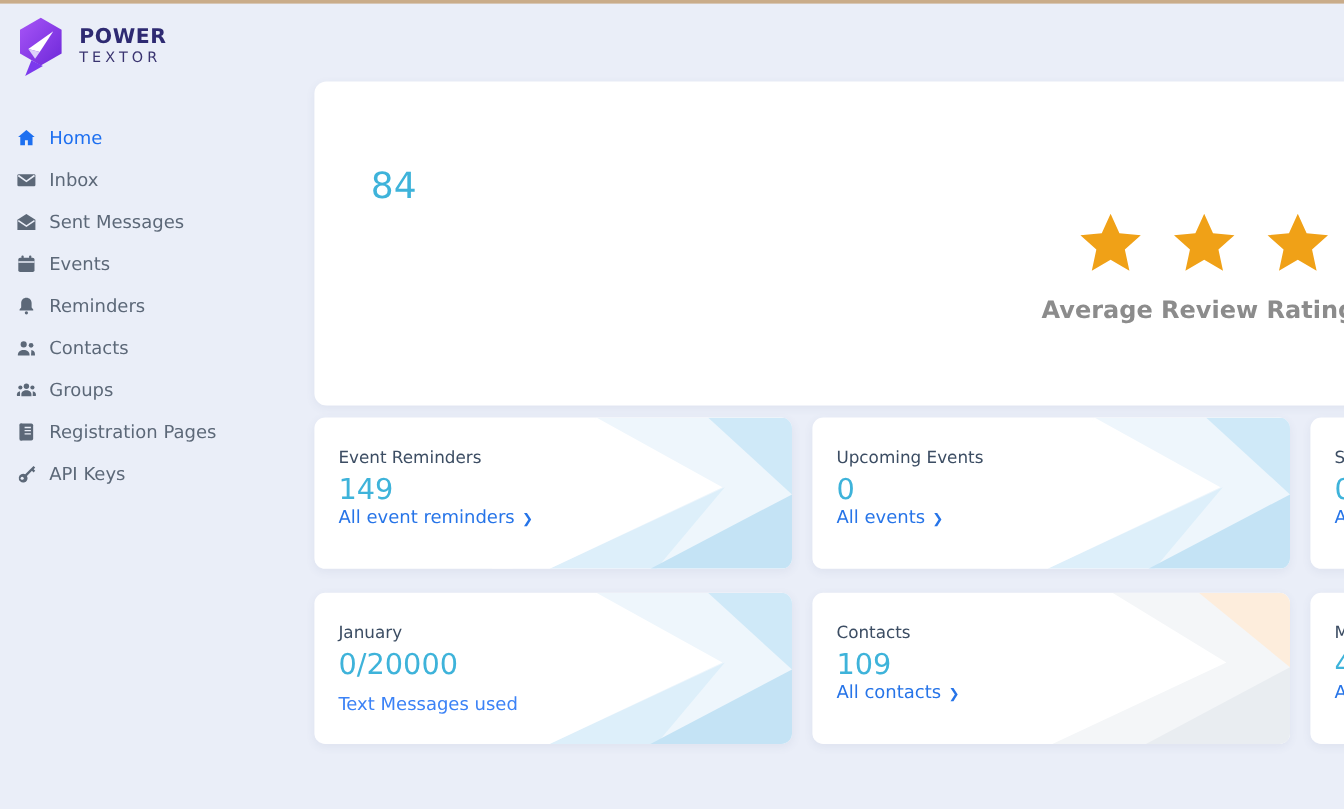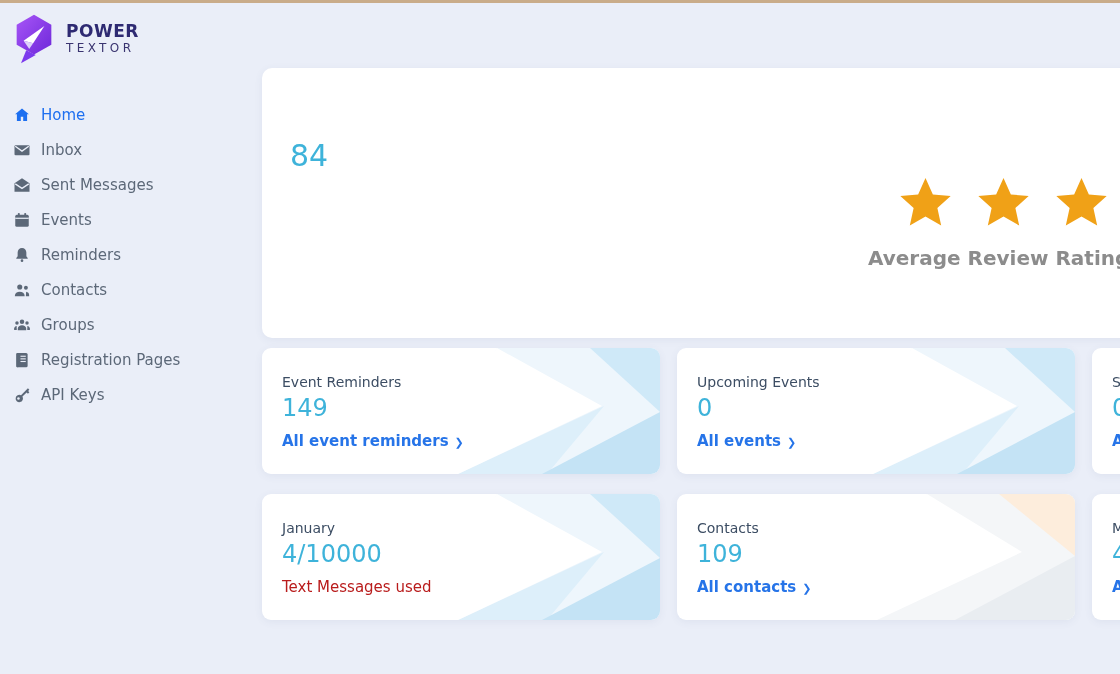--- a/index.html
+++ b/index.html
@@ -23,37 +23,37 @@
   .nav-item.active{color:#1d6ff0;}
   .nav-icon{width:18px;height:18px;display:flex;align-items:center;justify-content:center;flex:0 0 18px;}
   .nav-icon svg{width:18px;height:18px;fill:currentColor;}
   .nav-label{white-space:nowrap;}
 
   
   .main{position:absolute;left:262px;top:68px;width:1240px;}
   .panel,.stat-card{background:#fff;box-shadow:0 2px 8px rgba(70,90,130,.07);}
   .panel{position:relative;width:940px;height:270px;border-radius:10px;}
   .reviews-title{position:absolute;left:40px;top:38px;font-size:19px;font-weight:500;color:#36455a;}
-  .reviews-count{position:absolute;left:28px;top:70px;font-size:30px;font-weight:400;color:#3eb3da;}
+  .reviews-count{position:absolute;left:47px;top:70px;font-size:30px;font-weight:400;color:#3eb3da;}
   .stars{position:absolute;left:635px;top:106px;display:flex;gap:21px;}
   .stars svg{width:57px;height:57px;fill:#f0a117;}
   .rating-label{position:absolute;left:606px;top:178px;font-size:20px;font-weight:600;color:#8c8c8c;white-space:nowrap;}
 
   .cards-row{position:absolute;left:0;display:flex;gap:17px;}
   .row-1{top:280px;} .row-2{top:426px;}
   .stat-card{position:relative;width:398px;height:126px;border-radius:9px;overflow:hidden;flex:0 0 398px;}
   .deco{position:absolute;top:0;left:0;width:100%;height:100%;}
   .deco svg{display:block;width:100%;height:100%;}
   .card-content{position:relative;padding:26px 0 0 20px;}
   .card-label{font-size:14px;font-weight:500;color:#3c4d63;}
   .card-value{font-size:24px;color:#3eb3da;margin-top:4px;}
-  .card-link{margin-top:10px;font-size:15px;font-weight:700;color:#2674e8;display:flex;
+  .card-link{font-size:15px;font-weight:400;color:#2674e8;display:flex;
     align-items:center;gap:6px;cursor:pointer;width:max-content;}
   .card-link .chev{font-size:11px;line-height:1;position:relative;top:1px;}
-  .card-subtitle{margin-top:10px;font-size:15px;font-weight:500;color:#b91c1c;}
+  .card-subtitle{margin-top:10px;font-size:15px;font-weight:500;color:#3b82f6;}
 </style>
 </head>
 <body>
 
 <div class="top-strip"></div>
 
 <div class="sidebar">
   <div class="logo-row">
     <span class="logo-mark">
       <svg width="46" height="52" viewBox="0 0 52 60">
@@ -246,21 +246,21 @@
         <svg viewBox="0 0 398 126" preserveAspectRatio="none">
           <polygon points="235,0 398,0 398,126 165,126" fill="#eef6fc"></polygon>
           <polygon points="328,0 398,0 398,64" fill="#cfe9f8"></polygon>
           <polygon points="196,126 285,126 342,58" fill="#ddeffa"></polygon>
           <polygon points="398,64 398,126 280,126" fill="#c4e3f5"></polygon>
           <polygon points="235,0 340,58 196,126 148,126" fill="#ffffff"></polygon>
         </svg>
       </div>
       <div class="card-content">
         <div class="card-label">January</div>
-        <div class="card-value">4/10000</div>
+        <div class="card-value">0/20000</div>
         <div class="card-subtitle">Text Messages used</div>
       </div>
     </div>
 
     <div class="stat-card">
       <div class="deco">
         <svg viewBox="0 0 398 126" preserveAspectRatio="none">
           <polygon points="250,0 398,0 398,126 180,126" fill="#f4f6f8"></polygon>
           <polygon points="322,0 398,0 398,62" fill="#fdeddc"></polygon>
           <polygon points="398,62 398,126 278,126" fill="#e9edf1"></polygon>

